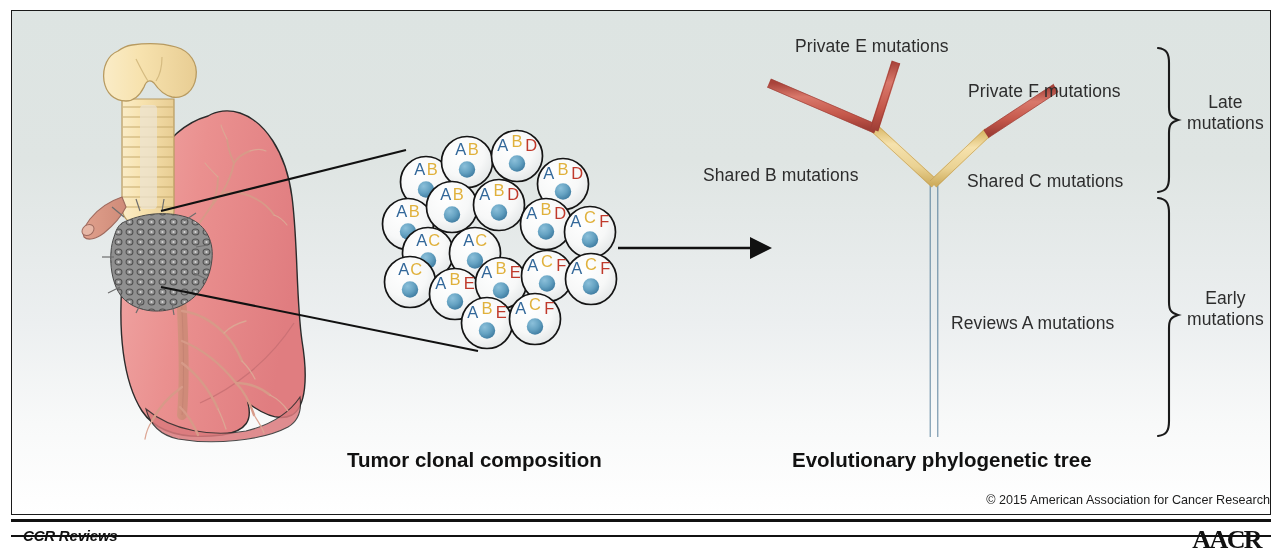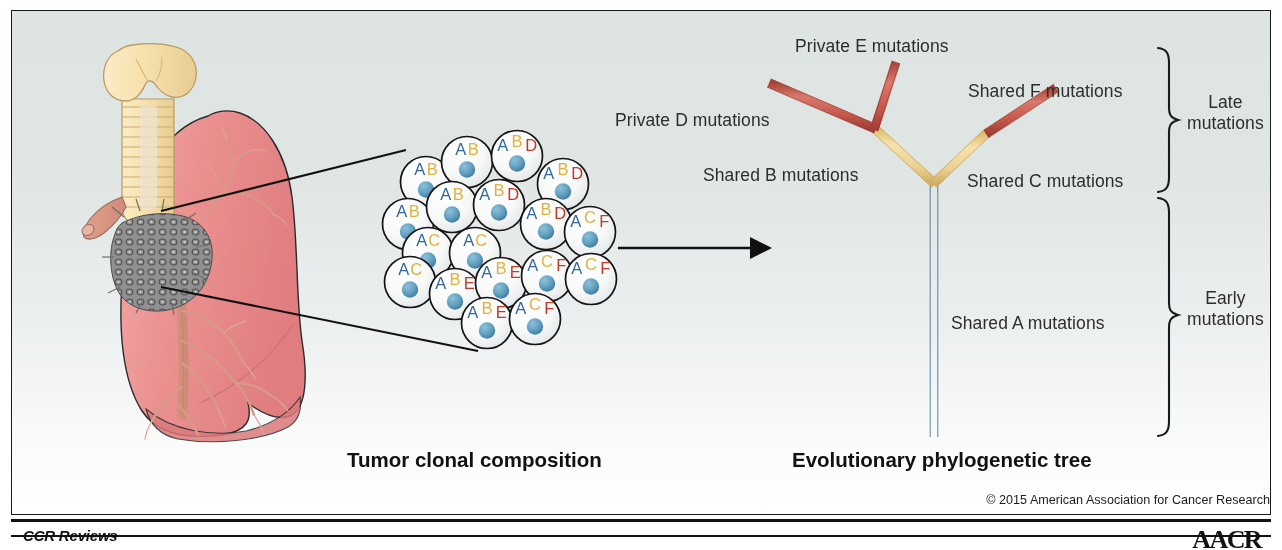--- a/index.html
+++ b/index.html
@@ -414,25 +414,24 @@
                  C1159,111 1157,114 1157,122 L1157,166
                  C1157,175 1155,180 1146,181"></path>
         <path d="M1146,187 C1155,188 1157,193 1157,202 L1157,291
                  C1157,299 1159,302 1166,304
                  C1159,306 1157,309 1157,317 L1157,410
                  C1157,419 1155,424 1146,425"></path>
       </g>
     </svg>
 
     <div class="lbl" style="left:783px;top:25px;">Private E mutations</div>
-    <div class="lbl" style="left:956px;top:70px;">Shared F mutations</div>
-    <div class="lbl" style="left:603px;top:99px;">Private D mutations</div>
+    <div class="lbl" style="left:956px;top:70px;">Private F mutations</div>
     <div class="lbl" style="left:691px;top:154px;">Shared B mutations</div>
     <div class="lbl" style="left:955px;top:160px;">Shared C mutations</div>
-    <div class="lbl" style="left:939px;top:302px;">Shared A mutations</div>
+    <div class="lbl" style="left:939px;top:302px;">Reviews A mutations</div>
 
     <div class="lbl ctr" style="left:1175px;top:81px;">
       <div>Late</div>
       <div>mutations</div>
     </div>
     <div class="lbl ctr" style="left:1175px;top:277px;">
       <div>Early</div>
       <div>mutations</div>
     </div>
 

